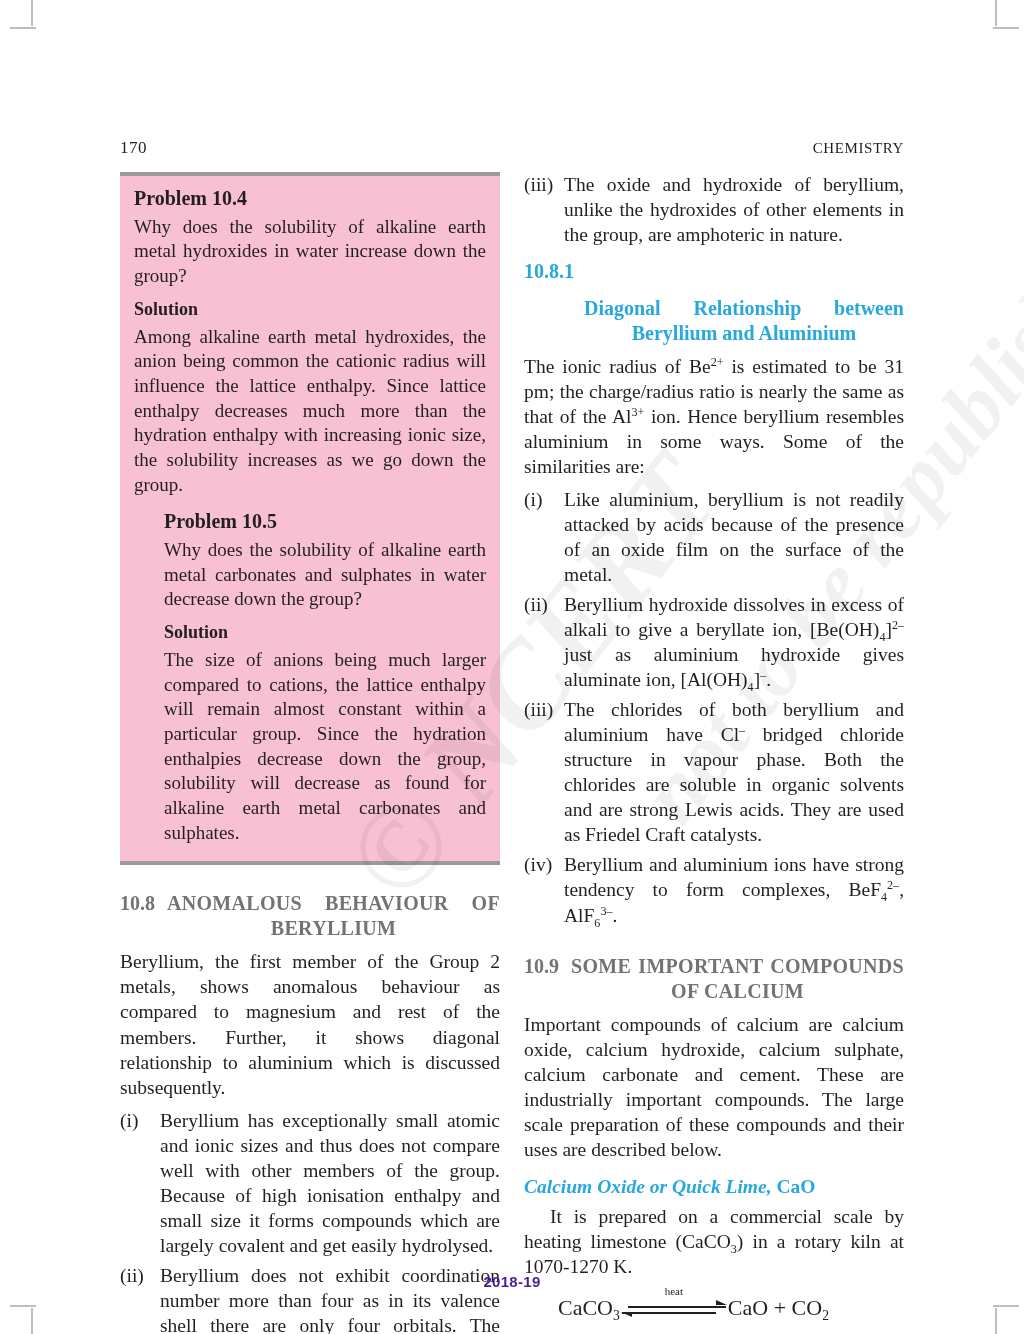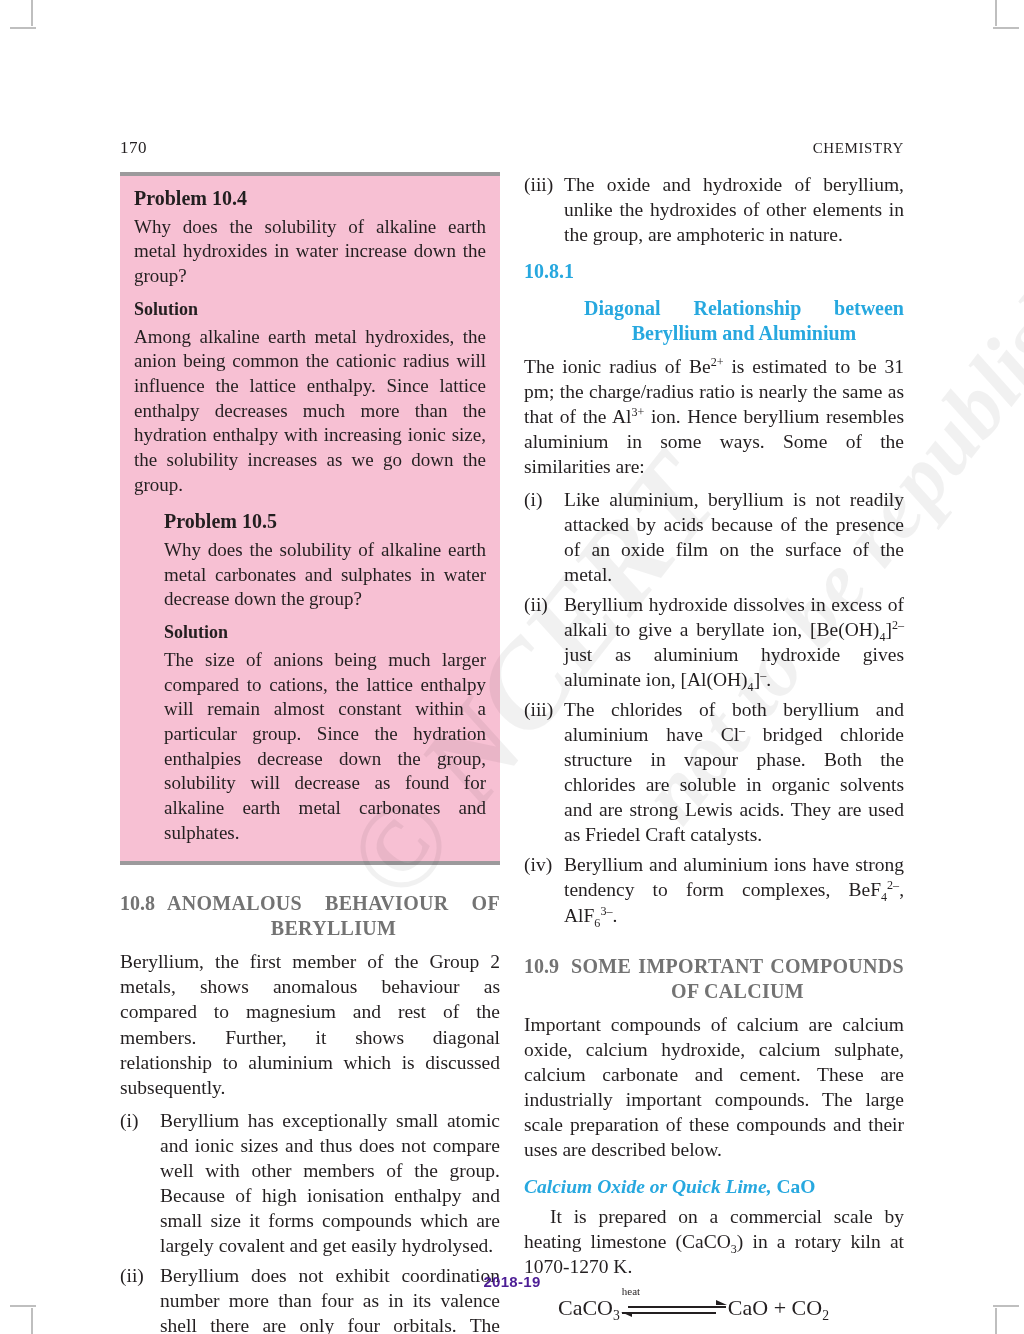--- a/index.html
+++ b/index.html
@@ -224,20 +224,21 @@
     display: inline-block;
     width: 104px;
     height: 26px;
     margin: 0 2px;
     vertical-align: middle;
   }
   .eq-arrow .lbl {
     position: absolute;
     left: 0; right: 0;
     top: -10px;
+    text-align: center;
     font-size: 11px;
     font-family: "Liberation Serif", serif;
   }
   .eq-arrow .top-line {
     position: absolute;
     left: 6px; right: 0;
     top: 11px;
     height: 1.6px;
     background: #231f20;
   }

